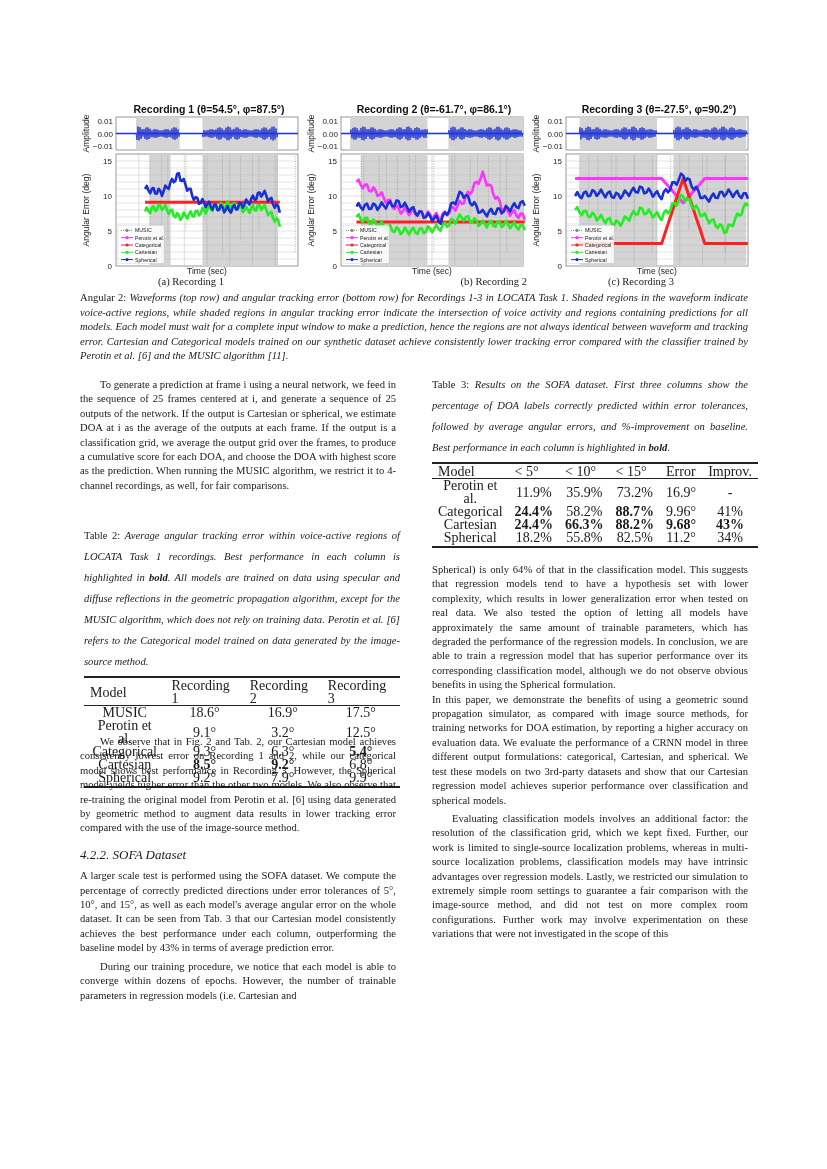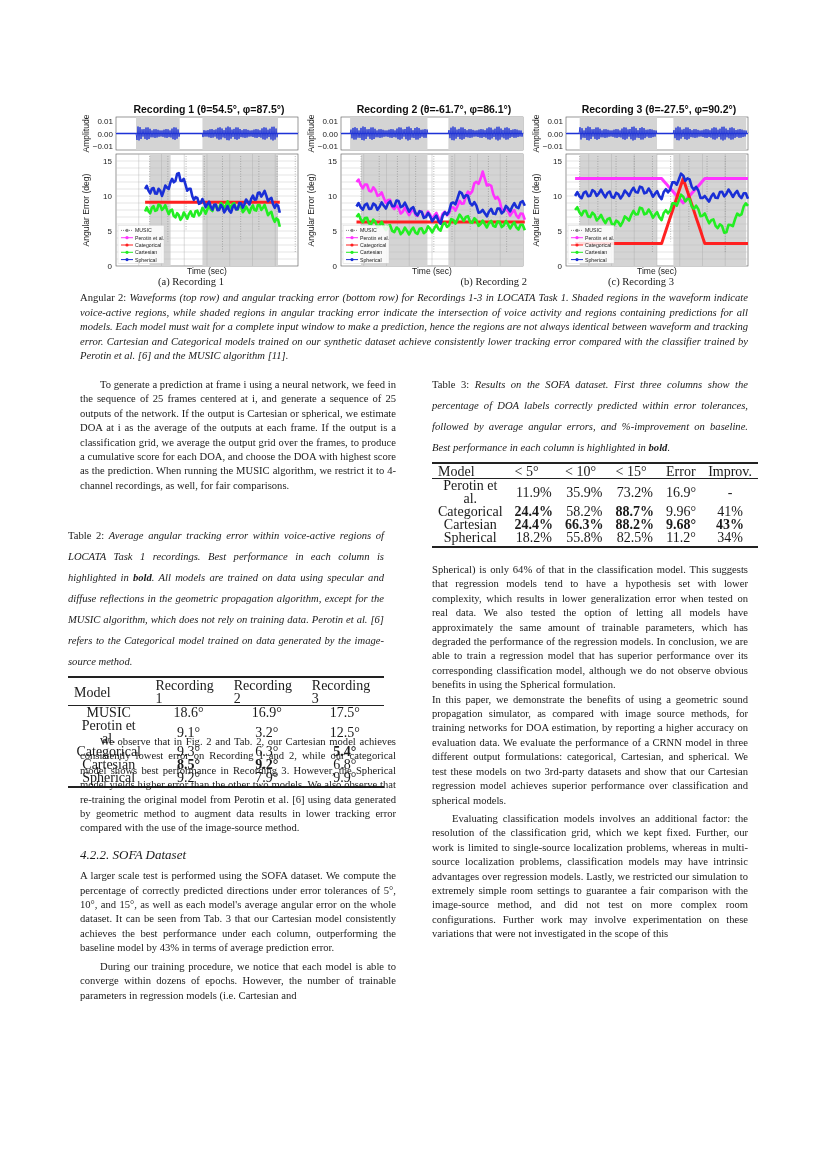--- a/index.html
+++ b/index.html
@@ -266,21 +266,21 @@
   <div class="figcaption">
     <span>Angular 2:</span>
     <i>Waveforms (top row) and angular tracking error (bottom row) for Recordings 1-3 in LOCATA Task 1. Shaded regions in the waveform indicate voice-active regions, while shaded regions in angular tracking error indicate the intersection of voice activity and regions containing predictions for all models. Each model must wait for a complete input window to make a prediction, hence the regions are not always identical between waveform and tracking error. Cartesian and Categorical models trained on our synthetic dataset achieve consistently lower tracking error compared with the classifier trained by Perotin et al. [6] and the MUSIC algorithm [11].</i>
   </div>
 </div>
 
 <div class="col" style="left:80px; top:378px;">
   <p class="indent">To generate a prediction at frame i using a neural network, we feed in the sequence of 25 frames centered at i, and generate a sequence of 25 outputs of the network. If the output is Cartesian or spherical, we estimate DOA at i as the average of the outputs at each frame. If the output is a classification grid, we average the output grid over the frames, to produce a cumulative score for each DOA, and choose the DOA with highest score as the prediction. When running the MUSIC algorithm, we restrict it to 4-channel recordings, as well, for fair comparisons.</p>
 </div>
 
-<div class="col" style="left:68px; top:525px;">
+<div class="col" style="left:84px; top:525px;">
   <div class="tcap">
     <span>Table 2:</span>
     <i id="t2cap">Average angular tracking error within voice-active regions of LOCATA Task 1 recordings. Best performance in each column is highlighted in <b>bold</b>. All models are trained on data using specular and diffuse reflections in the geometric propagation algorithm, except for the MUSIC algorithm, which does not rely on training data. Perotin et al. [6] refers to the Categorical model trained on data generated by the image-source method.</i>
   </div>
   <table class="t" id="table2" style="width:316px; margin-top:4px;">
     <thead>
         <tr id="t2head">
           <th>Model</th>
           <th>Recording 1</th>
           <th>Recording 2</th>

